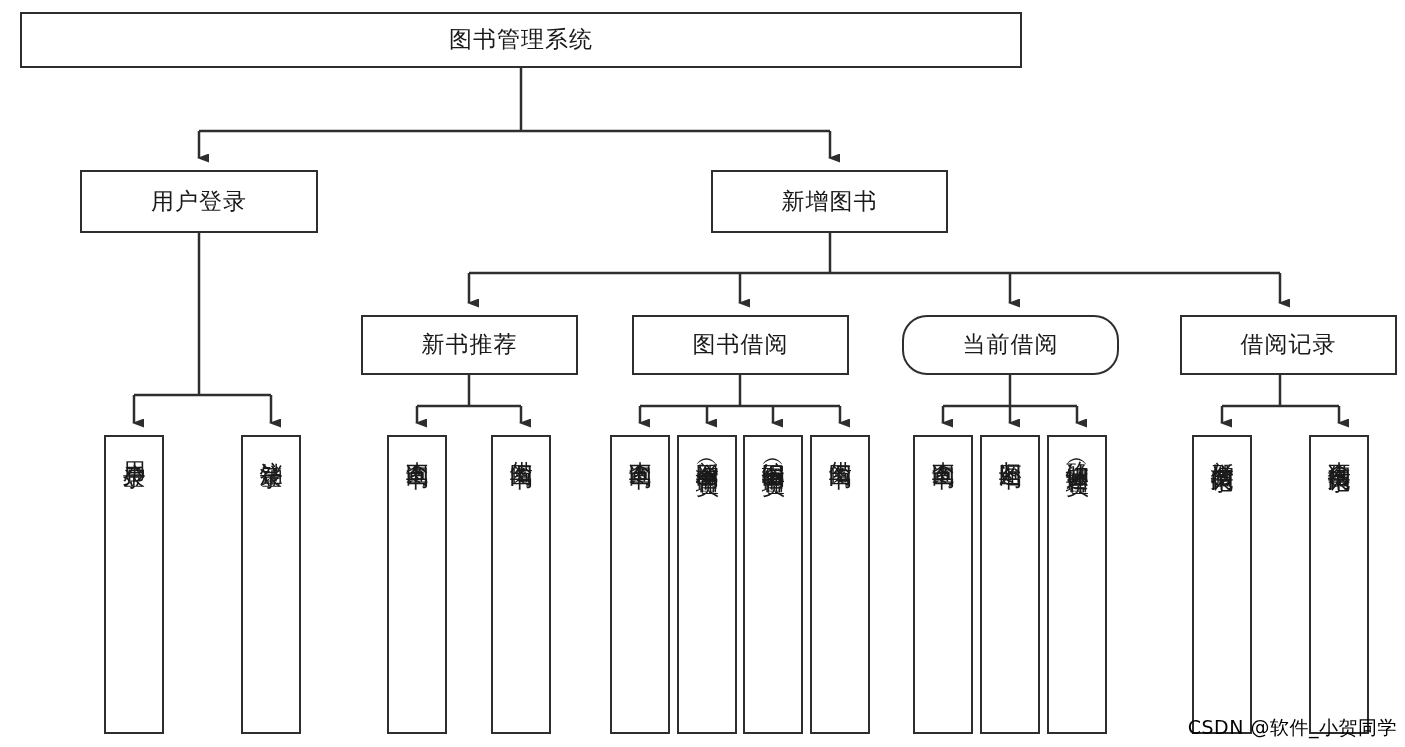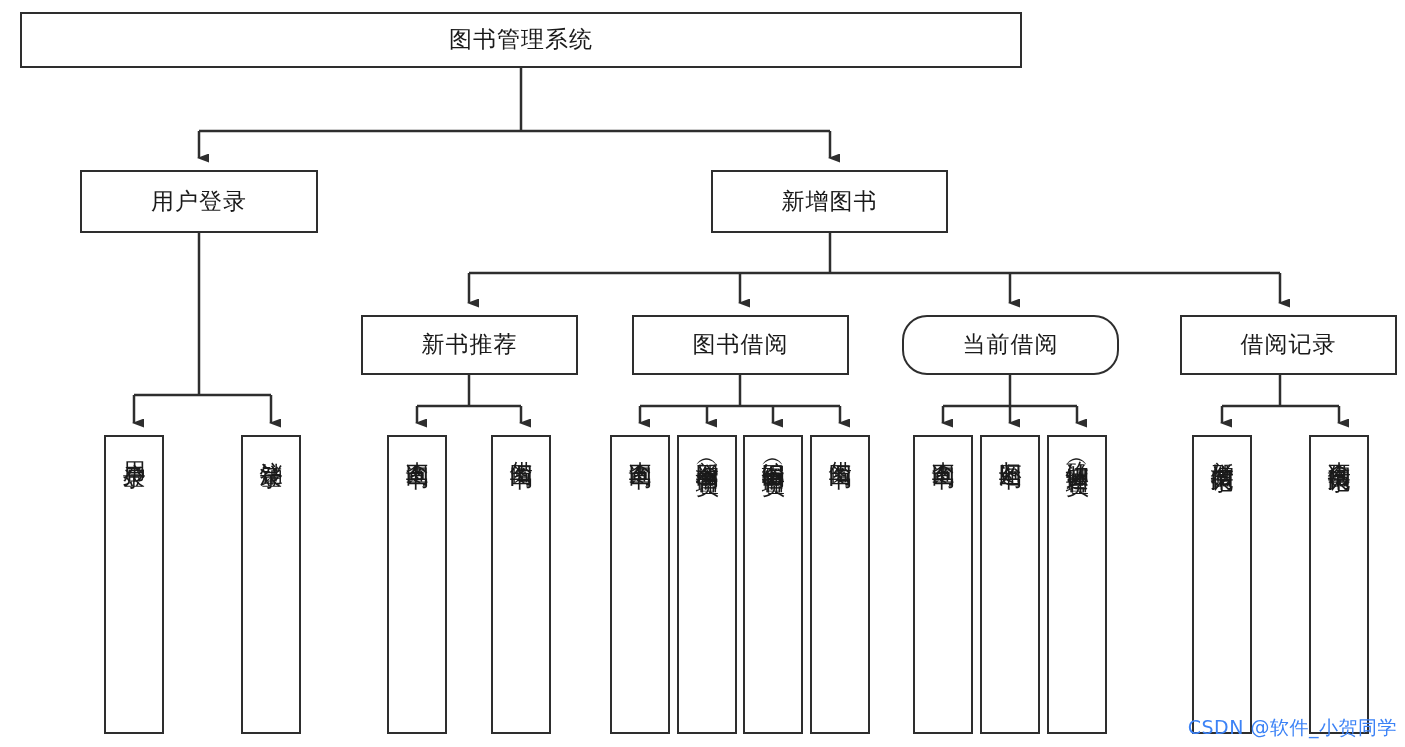--- a/index.html
+++ b/index.html
@@ -50,21 +50,21 @@
     line-height: 1.28;
     letter-spacing: 2px;
     white-space: nowrap;
     color: #1a1a1a;
   }
   #watermark {
     position: absolute;
     right: 8px;
     bottom: 6px;
     font-size: 19px;
-    color: #3b82f6;
+    color: #000000;
     letter-spacing: 0.5px;
     white-space: nowrap;
   }
 </style>
 </head>
 <body>
 
 <div id="canvas">
 
   <svg id="wires" viewBox="0 0 1405 747">

